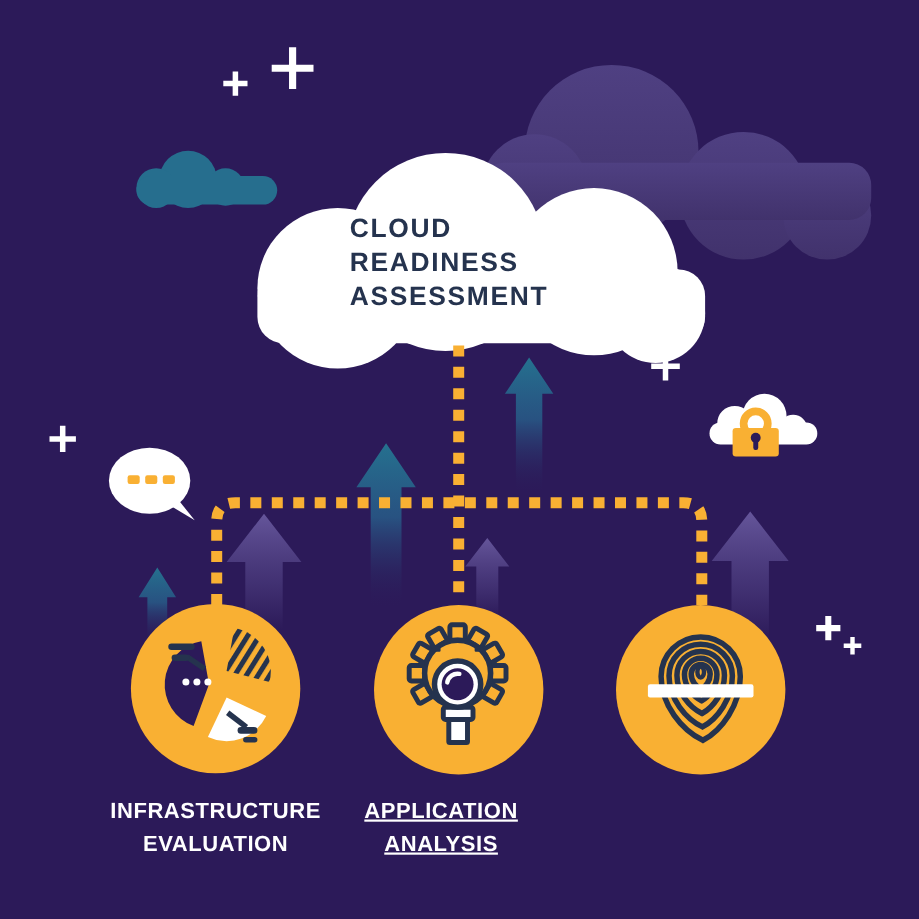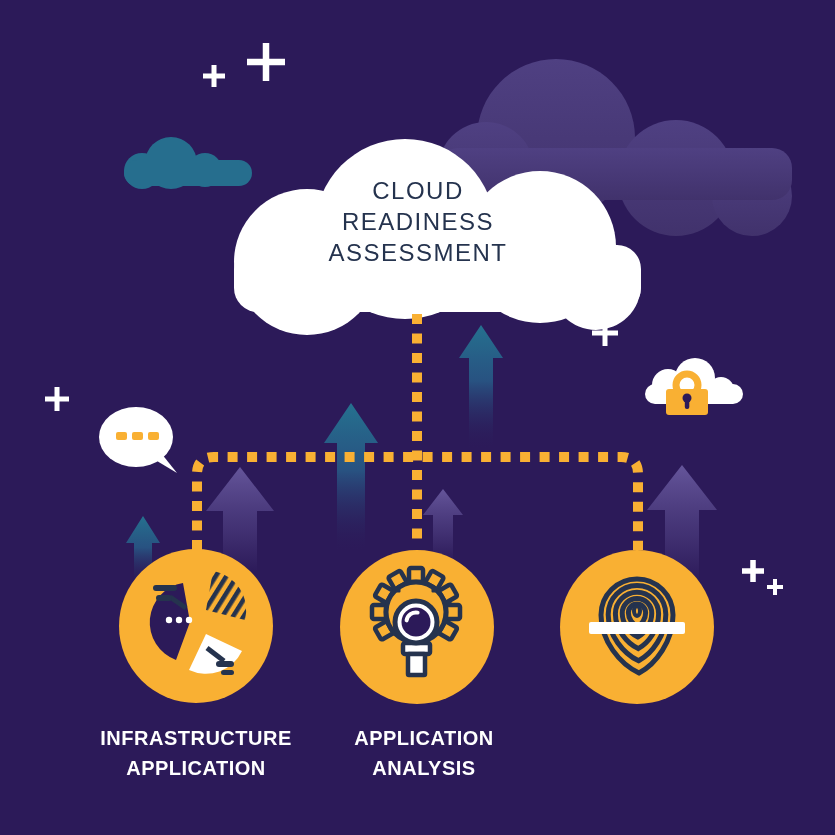--- a/index.html
+++ b/index.html
@@ -13,31 +13,31 @@
   .f-teal{fill:var(--teal,#266E8E);}
   .f-ink{fill:var(--navy-ink,#25334E);}
   .f-bg{fill:var(--background,#2C1A59);}
   .s-ink{stroke:var(--navy-ink,#25334E);fill:none;}
   .s-white{stroke:var(--cloud-white,#fff);fill:none;}
   .s-yellow{stroke:var(--accent-yellow,#F9B033);fill:none;}
   .dotted{stroke:var(--accent-yellow,#F9B033);stroke-width:10;stroke-dasharray:10 9.5;fill:none;}
   .plus{stroke:var(--cloud-white,#fff);fill:none;}
 
   .title{
-    position:absolute;left:318px;top:175px;width:200px;
-    text-align:center;color:var(--navy-ink,#2E3A50);
-    font-size:24px;font-weight:400;line-height:31px;letter-spacing:1.5px;
+    position:absolute;left:318px;top:192px;width:200px;
+    text-align:left;color:var(--navy-ink,#2E3A50);
+    font-size:24px;font-weight:700;line-height:31px;letter-spacing:1.5px;
   }
   .node-label{
     position:absolute;top:723px;width:240px;
     text-align:center;color:var(--cloud-white,#fff);
     font-size:20px;font-weight:700;line-height:30px;letter-spacing:.5px;
   }
   .node-label.n0{left:76px;}
-  .node-label.n1{left:304px;}
+  .node-label.n1{left:281px;text-decoration:underline;}
   .node-label.n2{left:518px;}
 </style>
 </head>
 <body>
 
 <div class="stage">
 
   <svg class="scene" viewBox="0 0 835 835">
     <defs>
       <linearGradient id="gTeal" x1="0" y1="0" x2="0" y2="1">
@@ -207,15 +207,15 @@
         <path d="M 601 615 A 36 36 0 1 1 673 615 C 673 641 656 664 639 673 C 620 664 601 641 601 615 Z" transform="translate(637 612) scale(0.6) translate(-637 -612)" vector-effect="non-scaling-stroke"></path>
         <path d="M 601 615 A 36 36 0 1 1 673 615 C 673 641 656 664 639 673 C 620 664 601 641 601 615 Z" transform="translate(637 612) scale(0.41) translate(-637 -612)" vector-effect="non-scaling-stroke"></path>
         <path d="M 601 615 A 36 36 0 1 1 673 615 C 673 641 656 664 639 673 C 620 664 601 641 601 615 Z" transform="translate(637 612) scale(0.24) translate(-637 -612)" vector-effect="non-scaling-stroke"></path>
         <ellipse cx="637" cy="611" rx="3" ry="5" stroke-width="4"></ellipse>
       </g>
       <rect x="589" y="622" width="96" height="12" rx="2" class="f-white"></rect>
     </g>
   </svg>
 
   <div class="title">CLOUD READINESS ASSESSMENT</div>
-  <div class="node-label n0">INFRASTRUCTURE APPLICATION</div>
+  <div class="node-label n0">INFRASTRUCTURE EVALUATION</div>
   <div class="node-label n1">APPLICATION ANALYSIS</div>
 </div>
 
 </body></html>

